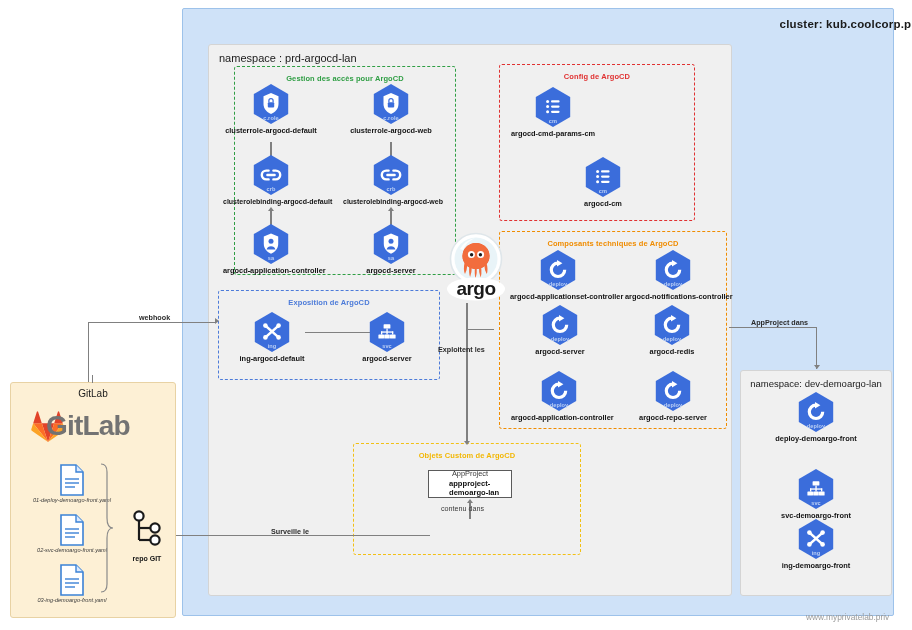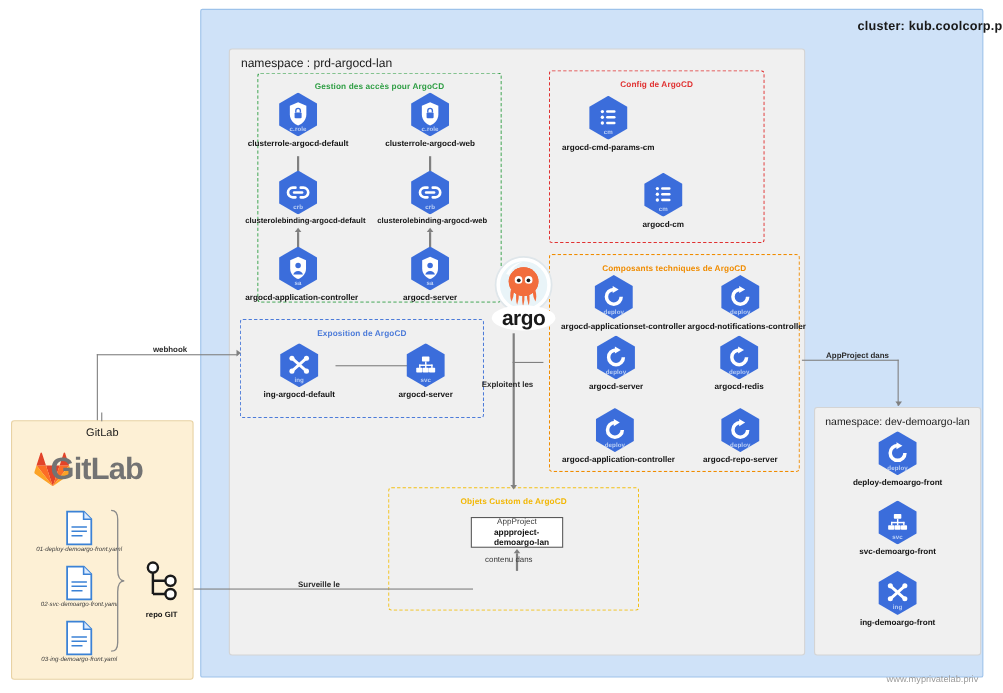--- a/index.html
+++ b/index.html
@@ -625,21 +625,21 @@
       <div class="hexshape"></div>
       <svg width="40" height="40" viewBox="0 0 40 40">
         <path d="M20 11.5 a8.3 8.3 0 1 0 8.3 8.3 h-3.2 a5.1 5.1 0 1 1 -5.1 -5.1 z" fill="#fff"></path>
         <path d="M19 10 l5.4 3.2 l-5.4 3.2 z" fill="#fff"></path>
       </svg>
       <div class="kind">deploy</div>
     </div>
     <div class="nlabel">deploy-demoargo-front</div>
   </div>
 
-  <div class="node abs" style="left:768px; top:455px;">
+  <div class="node abs" style="left:768px; top:469px;">
     <div class="hex">
       <div class="hexshape"></div>
       <svg width="40" height="40" viewBox="0 0 40 40">
         <g fill="#fff">
           <rect x="16.6" y="12.2" width="6.8" height="4.4" rx="0.7"></rect>
           <rect x="11.4" y="22.4" width="5.6" height="4.2" rx="0.7"></rect>
           <rect x="17.2" y="22.4" width="5.6" height="4.2" rx="0.7"></rect>
           <rect x="23" y="22.4" width="5.6" height="4.2" rx="0.7"></rect>
           <rect x="19.4" y="16.6" width="1.3" height="3"></rect>
           <rect x="14" y="19.4" width="12.2" height="1.3"></rect>

